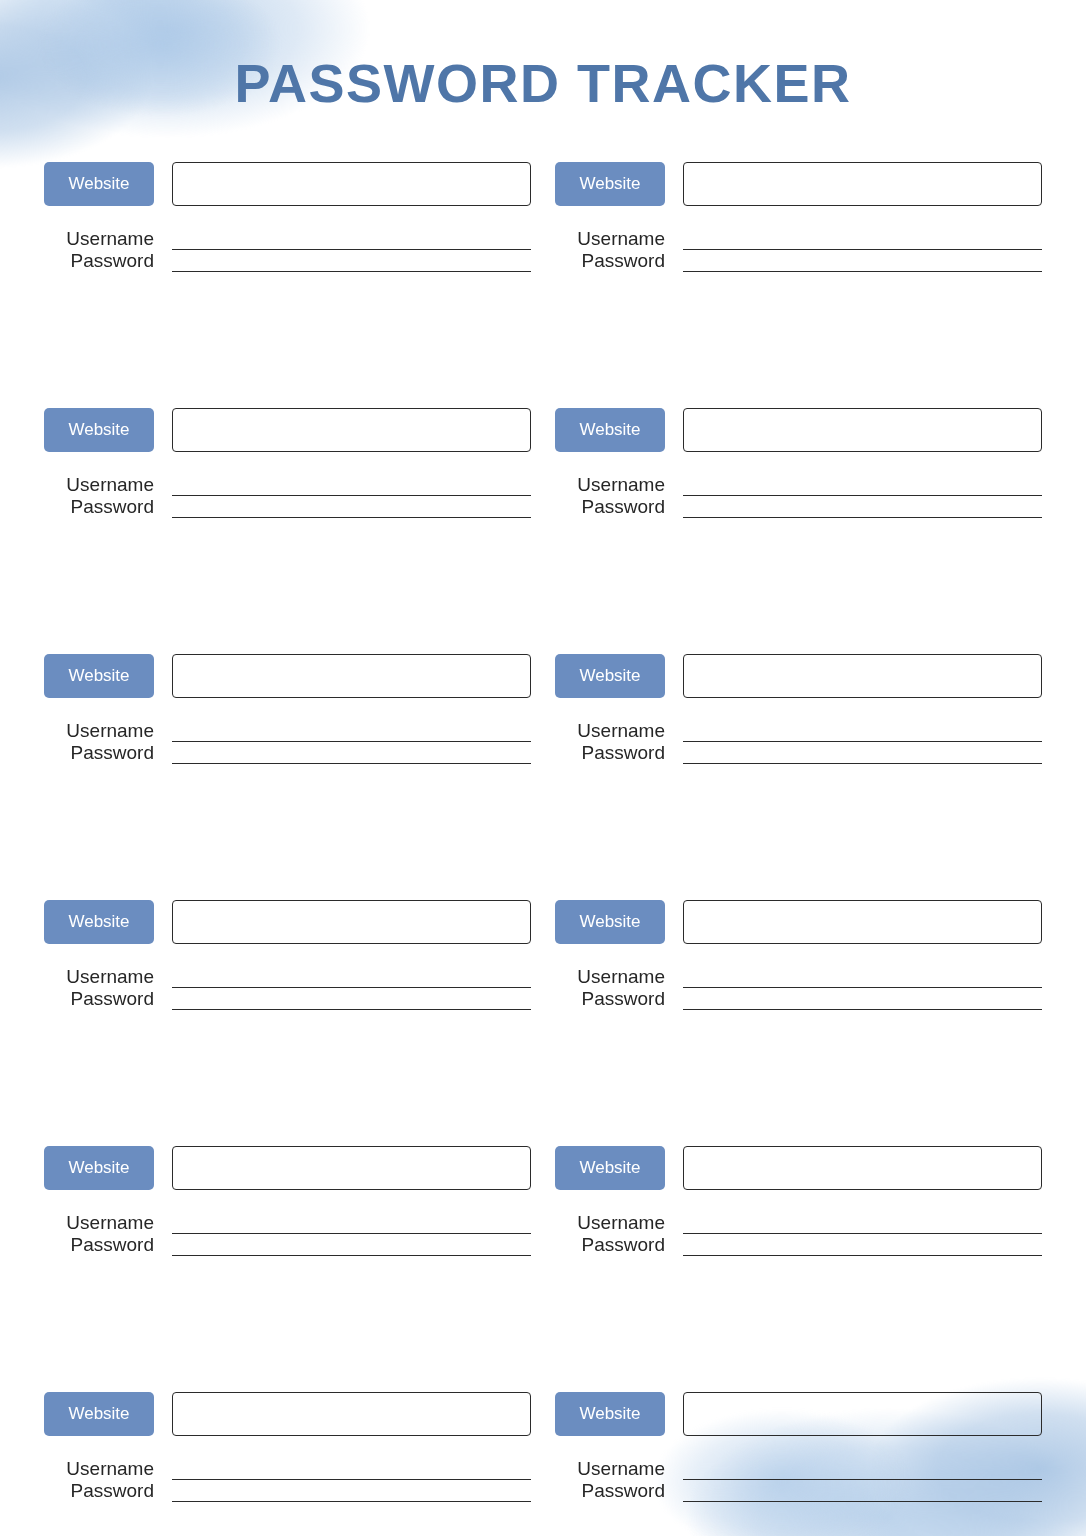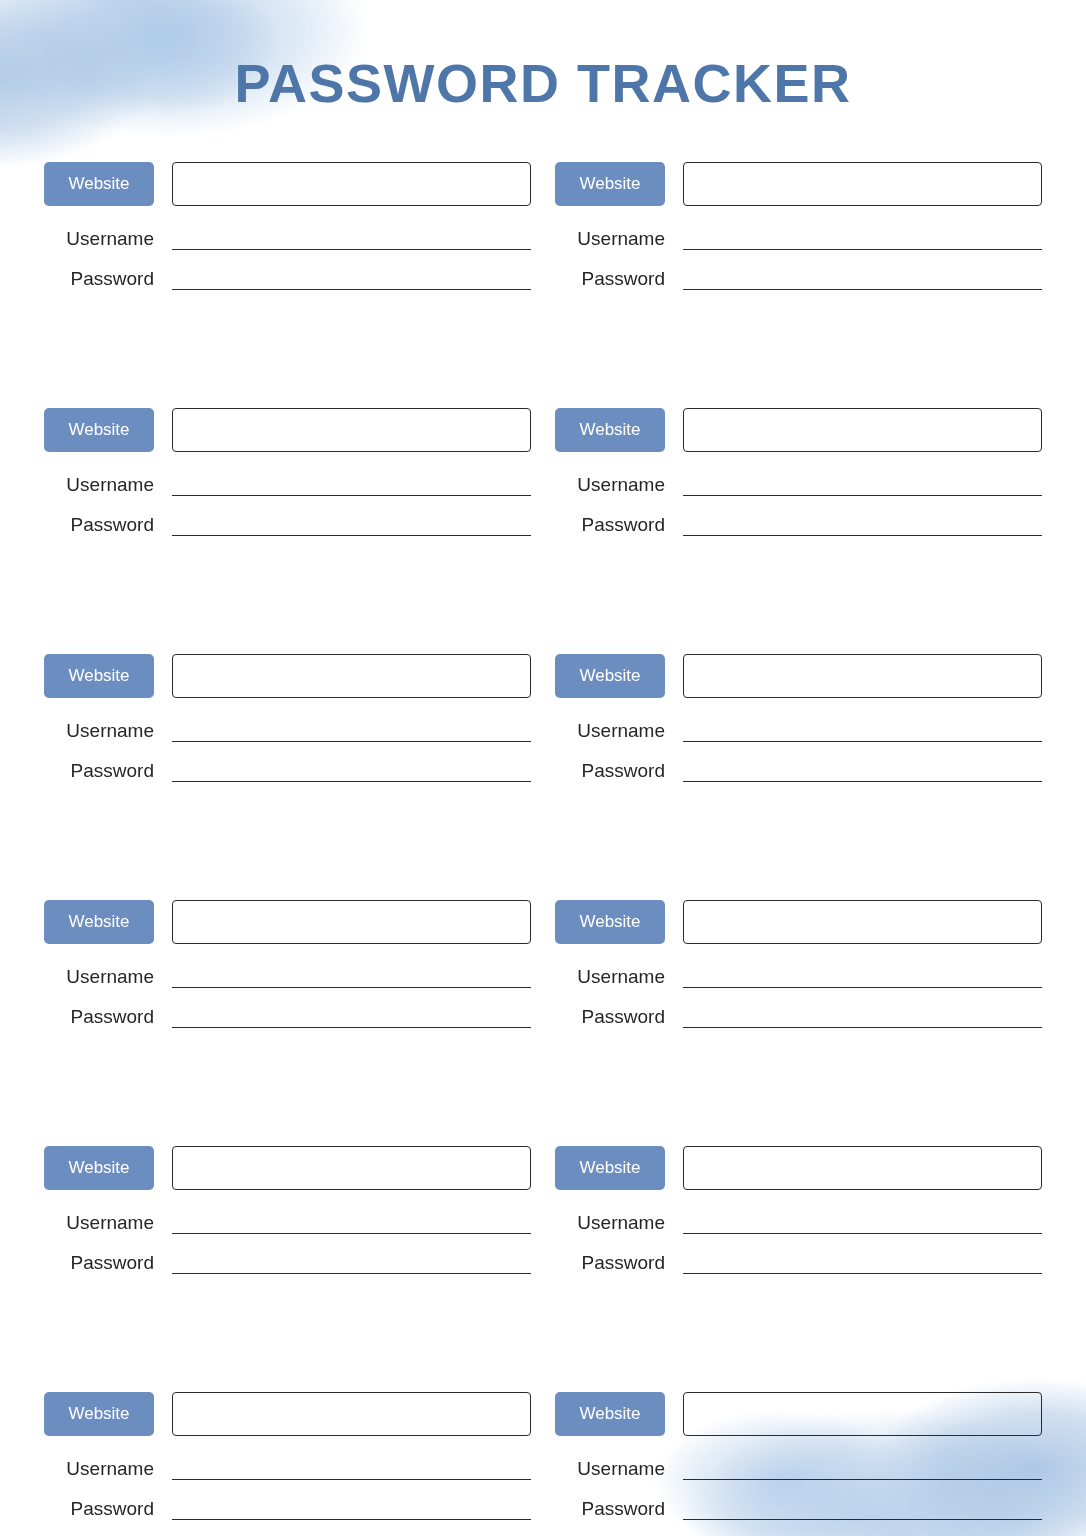--- a/index.html
+++ b/index.html
@@ -128,21 +128,20 @@
     margin-left: 18px;
     flex: 1;
     height: 44px;
     border: 1.5px solid #2b2b2b;
     border-radius: 4px;
     background: transparent;
     box-sizing: border-box;
   }
 
   .field-row {
-    margin-bottom: 18px;
   }
 
   .field-label {
     width: 110px;
     flex: none;
     text-align: right;
     font-size: 19px;
     color: #262626;
     font-family: "Liberation Sans", sans-serif;
   }

